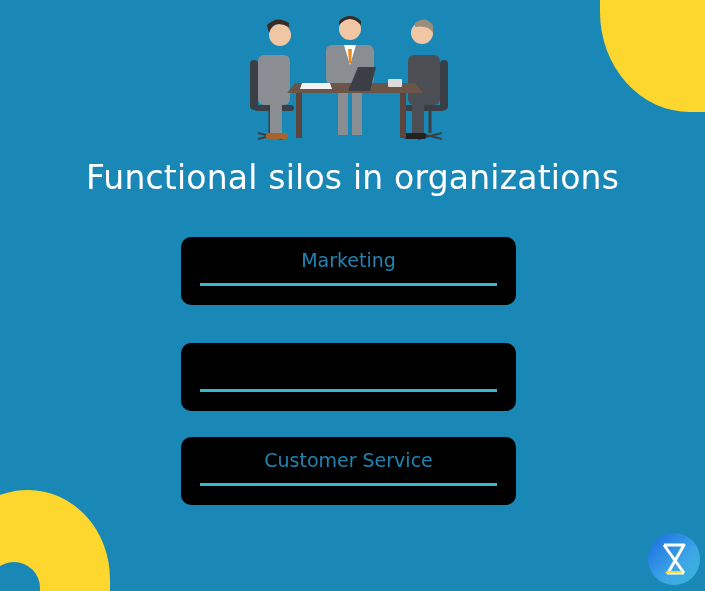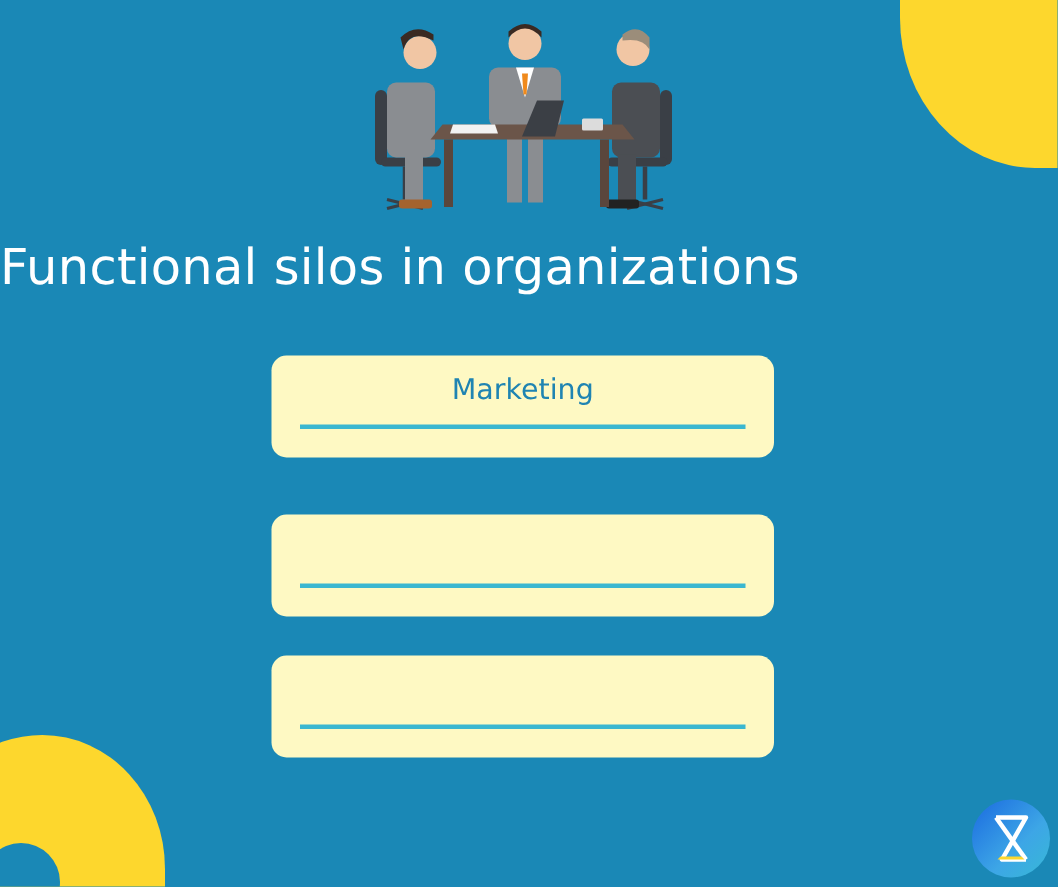--- a/index.html
+++ b/index.html
@@ -1,22 +1,22 @@
 <!DOCTYPE html>
 <html><head>
 <meta charset="utf-8">
 <style>
   html,body{margin:0;padding:0;}
   body{width:705px;height:591px;overflow:hidden;background:#1a88b6;position:relative;font-family:"DejaVu Sans",sans-serif;}
   .blob-tr{position:absolute;left:600px;top:-10px;width:140px;height:122px;background:#fdd72d;border-radius:0 0 0 90px / 0 0 0 100px;}
   .blob-bl{position:absolute;left:-40px;top:490px;width:150px;height:140px;background:#fdd72d;border-radius:50% 60% 0 0 / 45% 70% 0 0;}
   .blob-hole{position:absolute;left:-12px;top:562px;width:52px;height:52px;border-radius:50%;background:#1a88b6;}
   .illus{position:absolute;left:240px;top:5px;width:220px;height:140px;}
-  .title{position:absolute;left:0;top:158px;width:705px;color:#ffffff;font-size:33px;font-family:"DejaVu Sans",sans-serif;letter-spacing:0.2px;}
-  .card{position:absolute;left:181px;width:335px;height:68px;background:#fef9c3;border-radius:10px;}
+  .title{position:absolute;left:0;top:158px;width:705px;text-align:center;color:#ffffff;font-size:33px;font-family:"DejaVu Sans",sans-serif;letter-spacing:0.2px;}
+  .card{position:absolute;left:181px;width:335px;height:68px;background:#000000;border-radius:10px;}
   .card .lbl{position:absolute;left:0;top:12px;width:100%;text-align:center;color:#1f84b2;font-size:19px;}
   .card .line{position:absolute;left:19px;right:19px;top:46px;height:3px;background:#3bb7d0;}
   .logo{position:absolute;left:648px;top:533px;width:52px;height:52px;border-radius:50%;background:linear-gradient(135deg,#1a6ae0,#3da6e6 60%,#37b9d6);}
 </style>
 </head>
 <body>
 
 <div class="blob-tr"></div>
 <div class="blob-bl"></div>
 <div class="blob-hole"></div>
@@ -67,20 +67,21 @@
 <div class="title">Functional silos in organizations</div>
 
 <div class="card" style="top:237px;">
   <div class="lbl">Marketing</div>
   <div class="line"></div>
 </div>
 <div class="card" style="top:343px;">
   <div class="line"></div>
 </div>
 <div class="card" style="top:437px;">
+  <div class="lbl">Customer Service</div>
   <div class="line"></div>
 </div>
 
 <div class="logo">
   <svg width="52" height="52" viewBox="0 0 52 52">
     <path d="M16 12 H36 L20 40 H36" fill="none" stroke="#fff" stroke-width="3" stroke-linejoin="round"></path>
     <path d="M16 12 L36 40" fill="none" stroke="#fff" stroke-width="3"></path>
     <polygon points="19,38 33,38 35,40 17,40" fill="#fdd72d"></polygon>
   </svg>
 </div>

